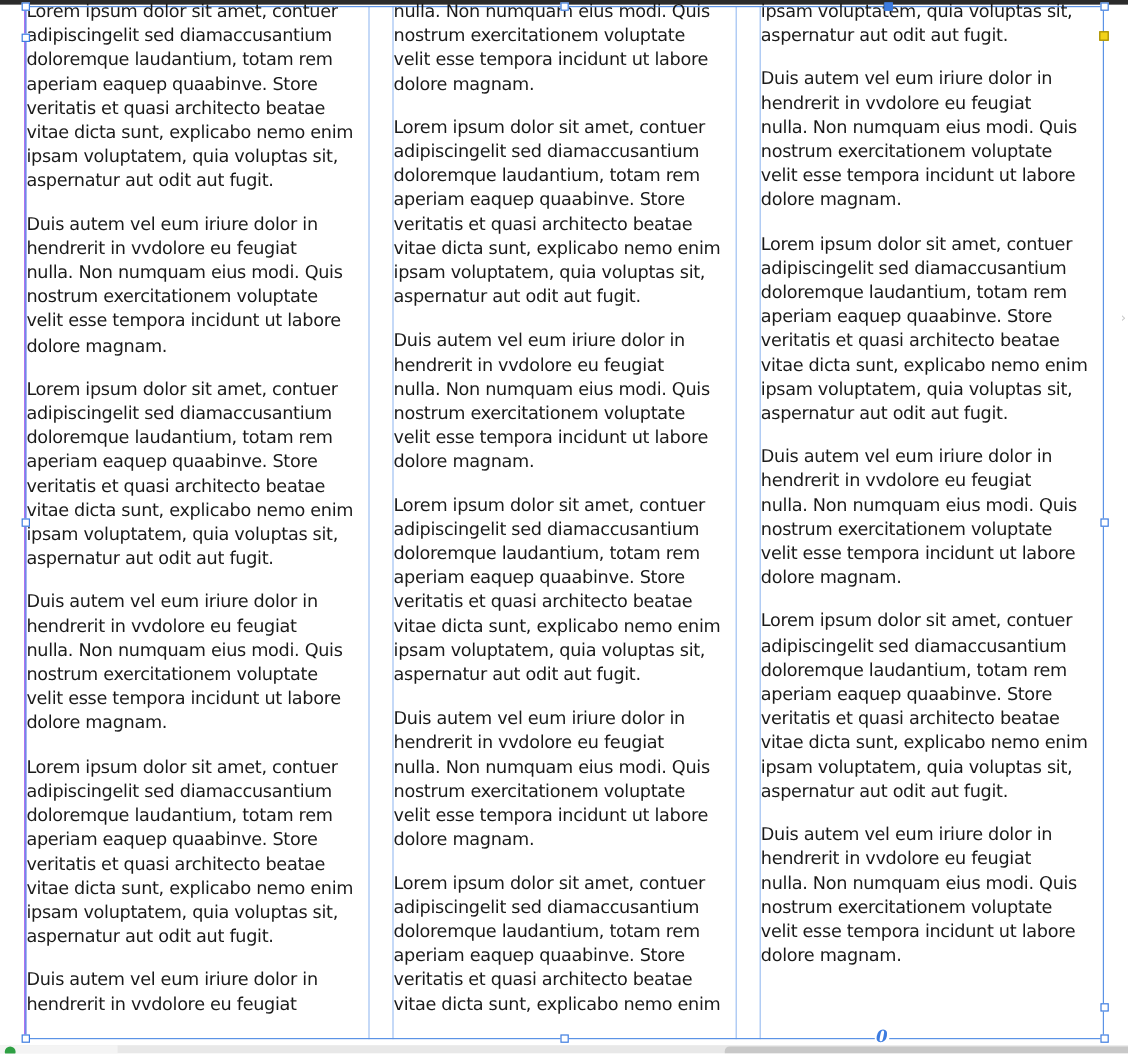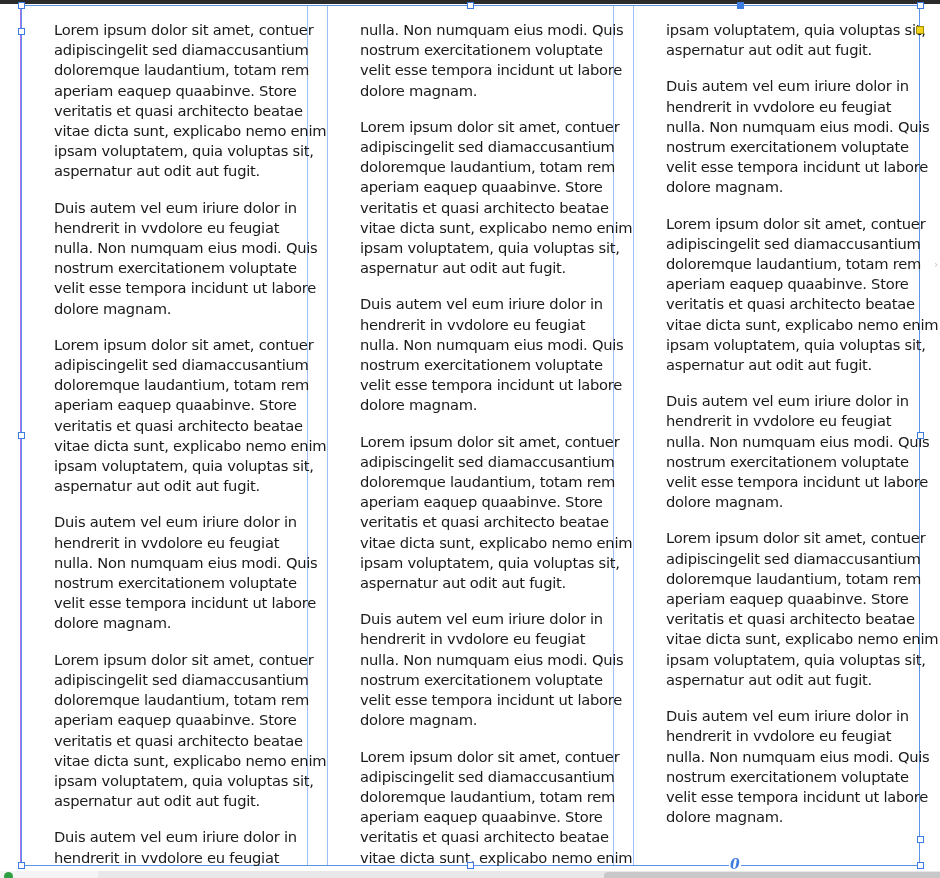--- a/index.html
+++ b/index.html
@@ -8,21 +8,21 @@
     background:#ffffff;
     font-family:"DejaVu Sans","Liberation Sans",sans-serif;
     color:#1a1a1a;
   }
   .topbar { position:absolute; left:0; top:0; width:940px; height:4px; background:#2b2b2b; }
   .page { position:absolute; left:0; top:4px; width:940px; height:864px; background:#fff; }
   .guide { position:absolute; background:#9fc0f2; }
   .guide.v { width:1px; top:5px; height:861px; }
   .margin-left { position:absolute; left:20px; top:5px; width:2px; height:862px; background:#b070f0; }
   .frame { position:absolute; left:21px; top:5px; width:899px; height:861px; border:1px solid #5b93e6; box-sizing:border-box; }
-  .col { position:absolute; top:20px; width:286px; overflow:hidden; font-size:14.7px; line-height:20.2px; letter-spacing:-0.25px;margin-left:32px; }
+  .col { position:absolute; top:0; width:286px; overflow:hidden; font-size:14.7px; line-height:20.2px; letter-spacing:-0.25px; }
   .col p { margin:0 0 16px 0; white-space:pre-line; }
   .col1 { left:22px; height:856px; }
   .col2 { left:328px; height:856px; }
   .col3 { left:634px; height:856px; }
   .handle { position:absolute; width:7px; height:7px; border:1px solid #3d7ce0; background:#fff; box-sizing:border-box; }
   .handle.filled { background:#3d7ce0; }
   .in-port { position:absolute; width:8px; height:8px; background:#f2d21a; border:1px solid #a38b00; box-sizing:border-box; }
   .out-port { position:absolute; left:729px; top:857px; font-family:"DejaVu Serif",serif; font-style:italic; font-weight:bold; color:#3d7ce0; font-size:14px; line-height:14px; background:#fff; padding:0 1px; }
   .statusbar { position:absolute; left:0; top:871px; width:940px; height:7px; background:#e8e8e8; }
   .status-left { position:absolute; left:0; top:871px; width:98px; height:7px; background:#f4f4f4; }

